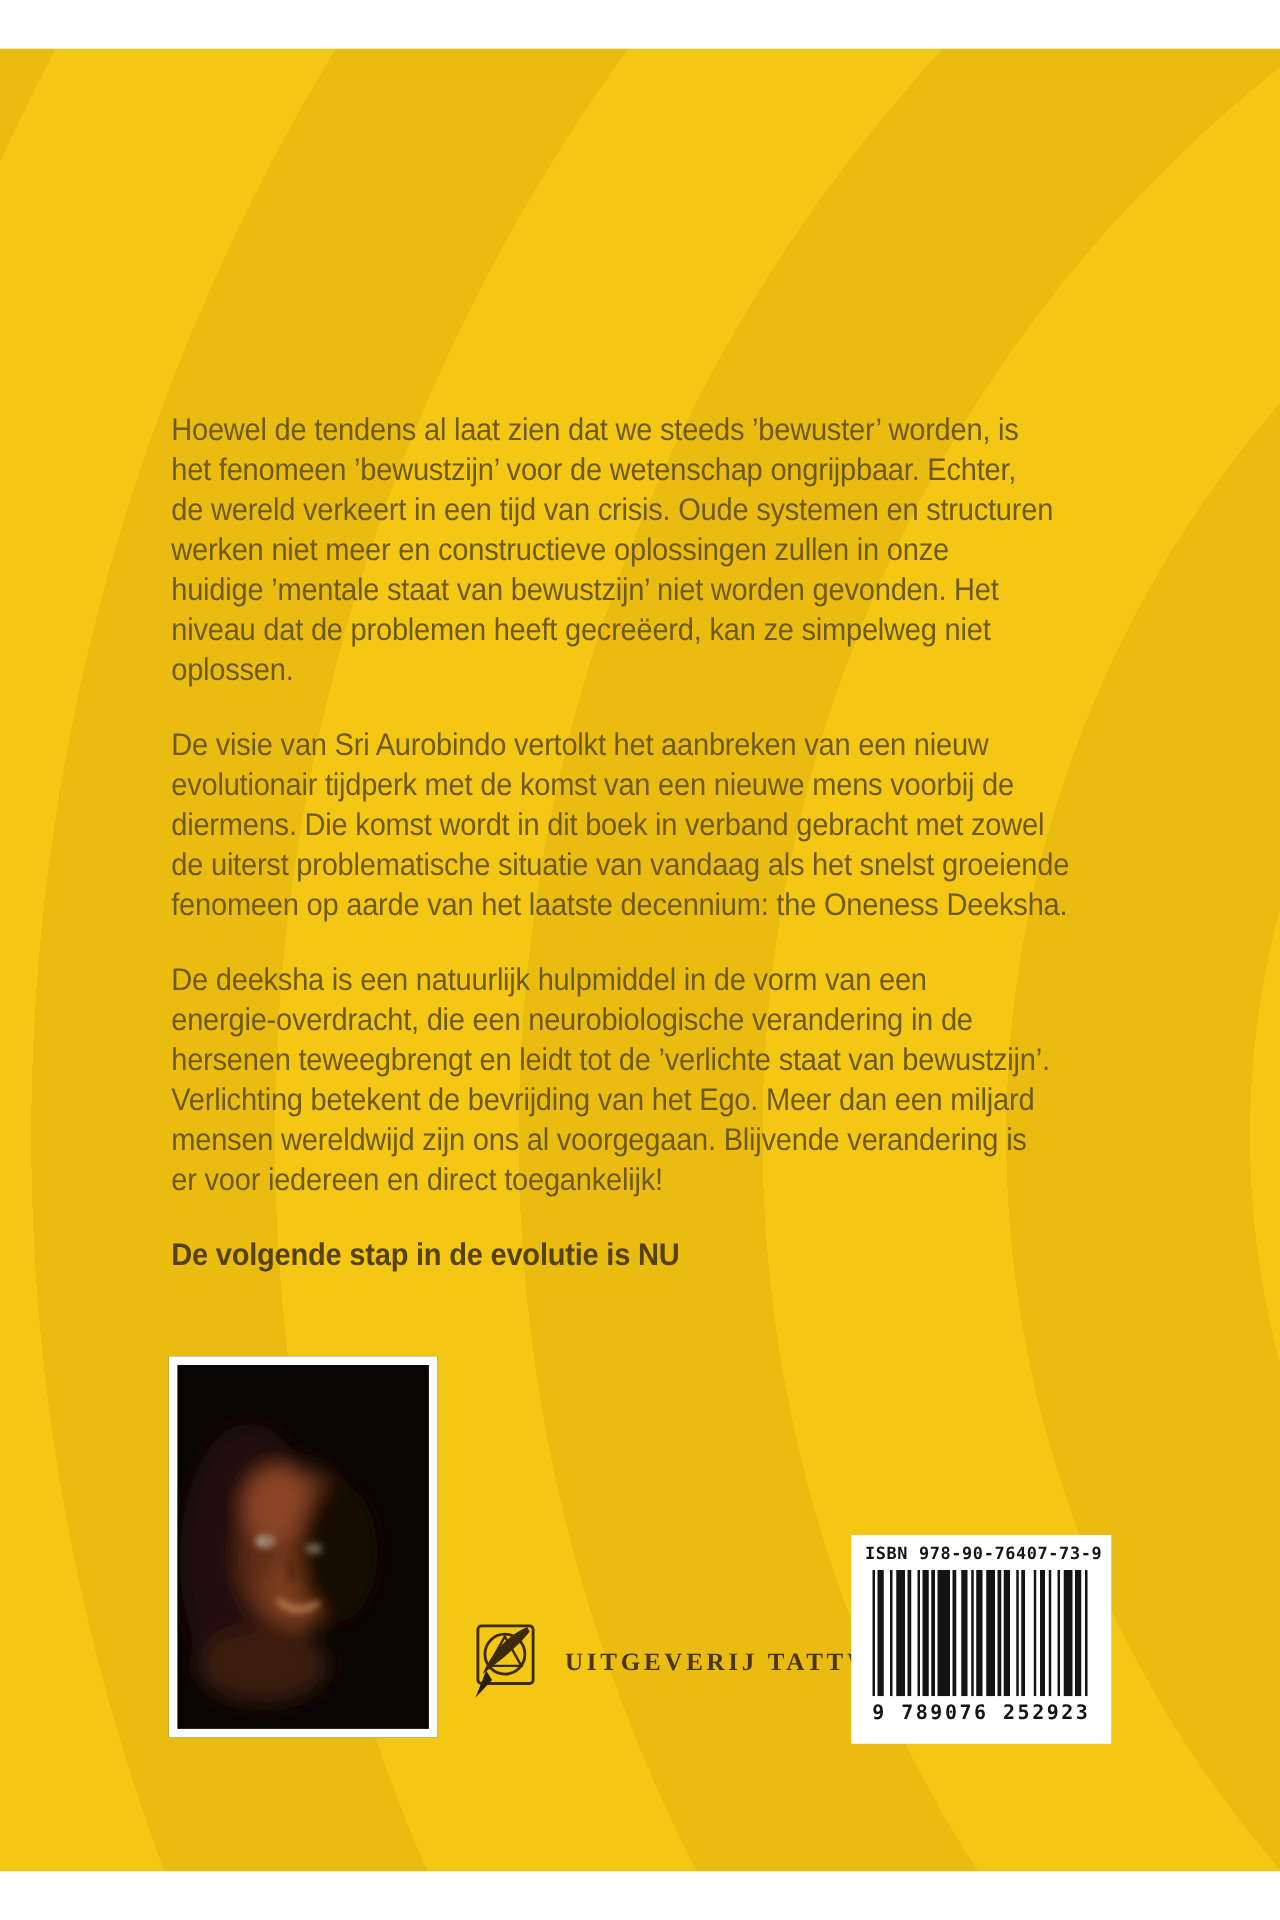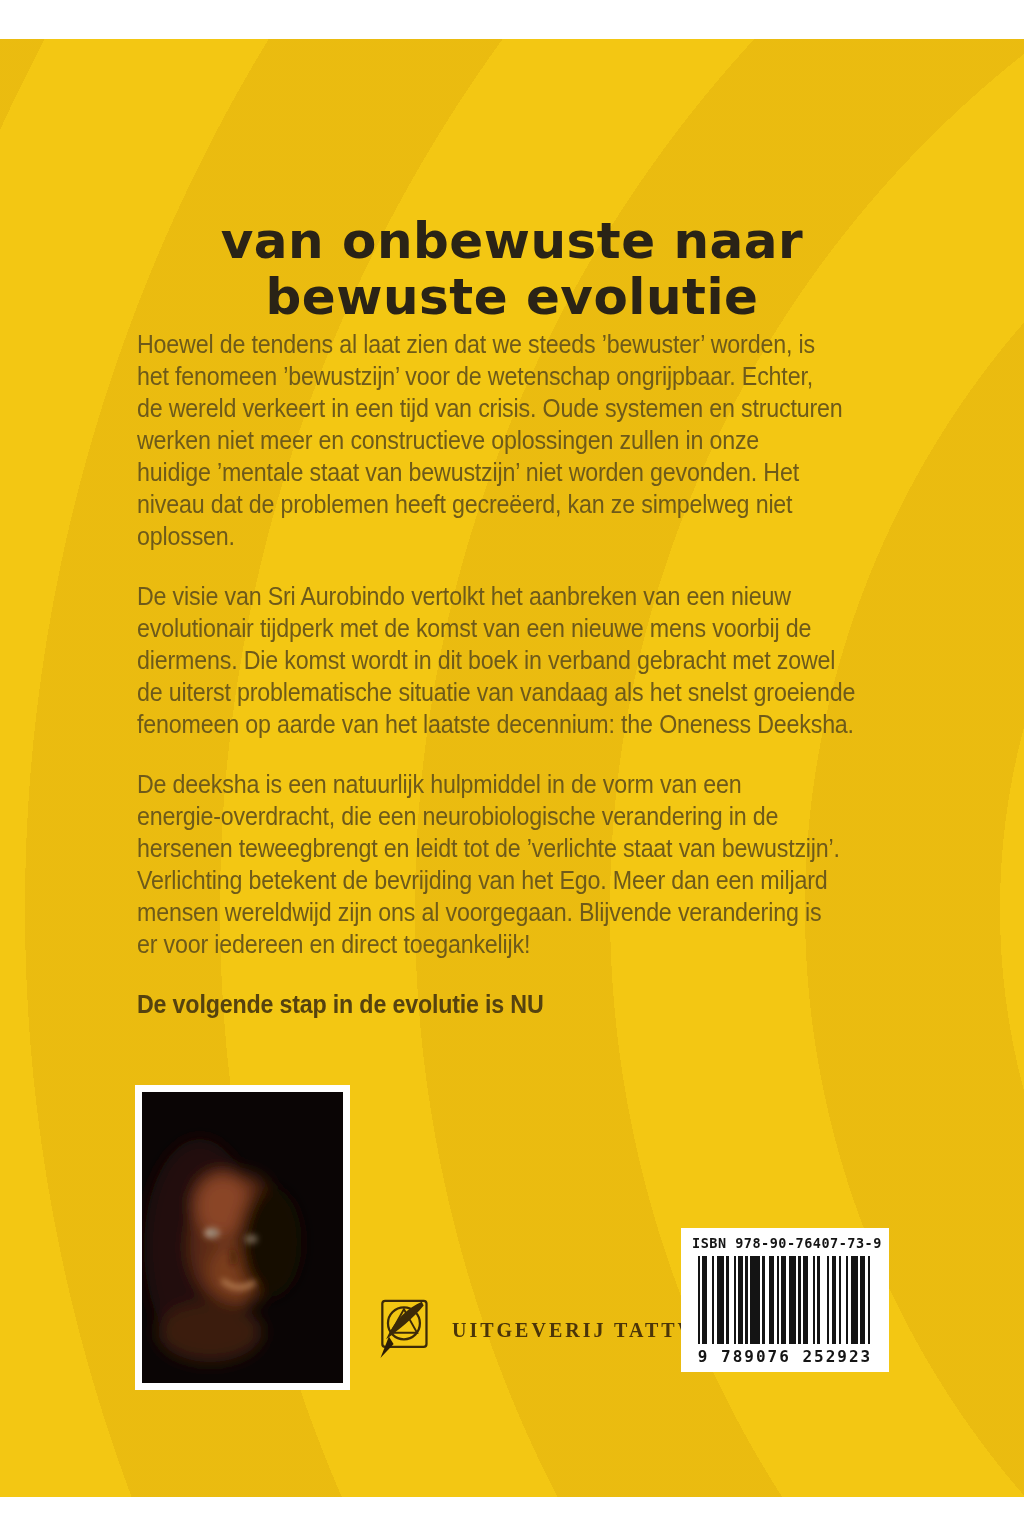--- a/index.html
+++ b/index.html
@@ -26,38 +26,37 @@
   .pline{display:block;white-space:nowrap;font-size:25px;line-height:32px;
          color:#6e5a1a;letter-spacing:-0.2px;}
   .tagline{margin-top:24px;font-size:25px;line-height:32px;font-weight:bold;
            color:#55420f;letter-spacing:-0.2px;white-space:nowrap;}
   .photo{position:absolute;left:135px;top:1046px;width:201px;height:291px;
          border:7px solid #ffffff;background:#0a0505;}
   .photo svg{display:block;}
   .publisher{position:absolute;left:372px;top:1256px;display:flex;align-items:center;gap:18px;}
   .pubname{font-family:"Liberation Serif",serif;font-weight:bold;font-size:20px;
            letter-spacing:3px;color:#4b3509;white-space:nowrap;}
-  .barcode-box{position:absolute;left:681px;top:1189px;width:208px;height:144px;
+  .barcode-box{position:absolute;left:681px;top:1189px;width:208px;height:167px;
                background:#ffffff;box-sizing:border-box;padding:7px 11px 6px 11px;
                display:flex;flex-direction:column;}
   .isbn-label{font-family:"DejaVu Sans Mono",monospace;font-weight:bold;font-size:13.5px;
               letter-spacing:0.5px;color:#151515;text-align:center;white-space:nowrap;}
   .bars{display:flex;height:101px;margin-top:5px;overflow:hidden;justify-content:center;}
   .bar{height:100%;background:#141414;flex:0 0 auto;}
   .gap{height:100%;background:transparent;flex:0 0 auto;}
   .digits{font-family:"DejaVu Sans Mono",monospace;font-weight:bold;font-size:16px;
           letter-spacing:2px;color:#151515;text-align:center;margin-top:3px;white-space:nowrap;}
 </style>
 </head>
 <body>
 
 <div class="page">
   <div class="cover">
 
-    <h1 class="title"><span>van onbewuste naar</span><br><span>bewuste evolutie</span></h1>
 
     <div class="text-col">
       <p class="para">
         <span class="pline">Hoewel de tendens al laat zien dat we steeds ’bewuster’ worden, is</span>
         <span class="pline">het fenomeen ’bewustzijn’ voor de wetenschap ongrijpbaar. Echter,</span>
         <span class="pline">de wereld verkeert in een tijd van crisis. Oude systemen en structuren</span>
         <span class="pline">werken niet meer en constructieve oplossingen zullen in onze</span>
         <span class="pline">huidige ’mentale staat van bewustzijn’ niet worden gevonden. Het</span>
         <span class="pline">niveau dat de problemen heeft gecreëerd, kan ze simpelweg niet</span>
         <span class="pline">oplossen.</span>

